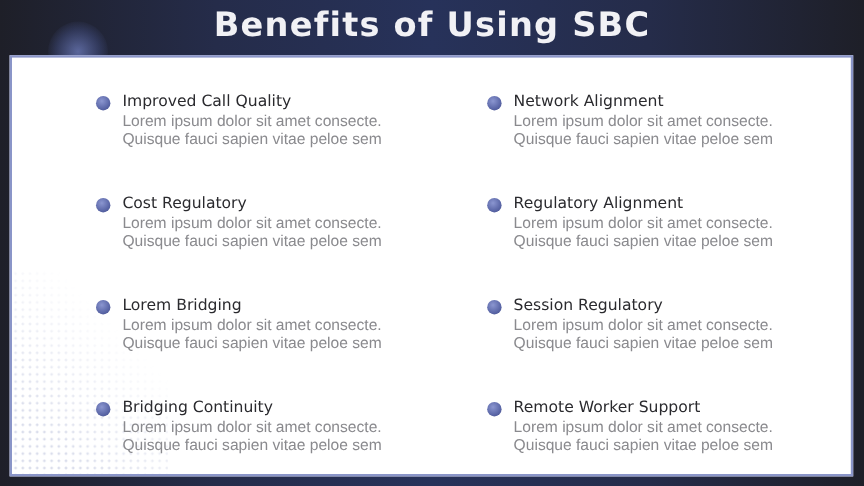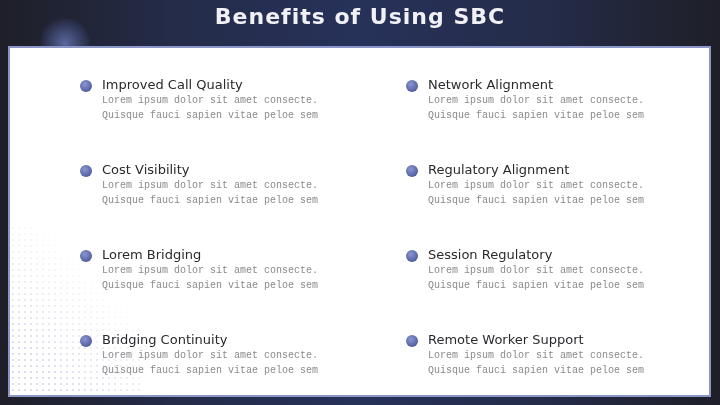--- a/index.html
+++ b/index.html
@@ -7,21 +7,21 @@
     width:720px; height:405px; overflow:hidden; position:relative;
     background: linear-gradient(90deg, #1e1f28 0%, #252c4a 25%, #27325a 50%, #252c4a 75%, #1e1f28 100%);
     font-family: "DejaVu Sans", sans-serif;
   }
   .glow {
     position:absolute; left:40px; top:18px; width:50px; height:50px; border-radius:50%;
     background: radial-gradient(circle, rgba(110,125,190,0.75) 0%, rgba(80,95,160,0.35) 50%, rgba(40,50,90,0) 75%);
   }
   .title {
     position:absolute; top:4px; left:0; width:720px; text-align:center;
-    color:#f1f1f5; font-size:22px; font-weight:bold; letter-spacing:1px;
+    color:#f1f1f5; font-size:28px; font-weight:bold; letter-spacing:1px;
     font-family: "DejaVu Sans", sans-serif;
   }
   .panel {
     position:absolute; left:8px; top:46px; width:703px; height:351px;
     background:#fff; border:2px solid #8a95c8; box-sizing:border-box;
     overflow:hidden;
     padding-left:20px;
   }
   .dots {
     position:absolute; left:0; bottom:0; width:130px; height:170px;
@@ -33,22 +33,22 @@
   .item { position:absolute; width:280px; }
   .bullet {
     position:absolute; left:0; top:3px; width:12px; height:12px; border-radius:50%;
     background: radial-gradient(circle at 40% 35%, #8b96d0 0%, #5f6bab 55%, #3f4a8a 100%);
   }
   .item-title {
     position:absolute; left:22px; top:0; font-size:13px; color:#2a2a2e; white-space:nowrap;
     font-family: "DejaVu Sans", sans-serif;
   }
   .item-desc {
-    position:absolute; left:22px; top:17px; font-size:10px; color:#8a8a8e; line-height:14.5px; white-space:nowrap;
-    font-family: Liberation Mono, monospace;
+    position:absolute; left:22px; top:17px; font-size:13px; color:#8a8a8e; line-height:14.5px; white-space:nowrap;
+    font-family: Liberation Sans, sans-serif;
   }
 </style>
 </head>
 <body>
 
 <div class="glow"></div>
 <div class="title">Benefits of Using SBC</div>
 
 <div class="panel">
   <div class="dots"></div>
@@ -66,21 +66,21 @@
     <span class="bullet"></span>
     <div class="item-title">Network Alignment</div>
     <div class="item-desc">
         <div>Lorem ipsum dolor sit amet consecte.</div>
         <div>Quisque fauci sapien vitae peloe sem</div>
       </div>
   </div>
 
   <div class="item" style="left:70px;top:114px;">
     <span class="bullet"></span>
-    <div class="item-title">Cost Visibility</div>
+    <div class="item-title">Cost Regulatory</div>
     <div class="item-desc">
         <div>Lorem ipsum dolor sit amet consecte.</div>
         <div>Quisque fauci sapien vitae peloe sem</div>
       </div>
   </div>
 
   <div class="item" style="left:396px;top:114px;">
     <span class="bullet"></span>
     <div class="item-title">Regulatory Alignment</div>
     <div class="item-desc">

